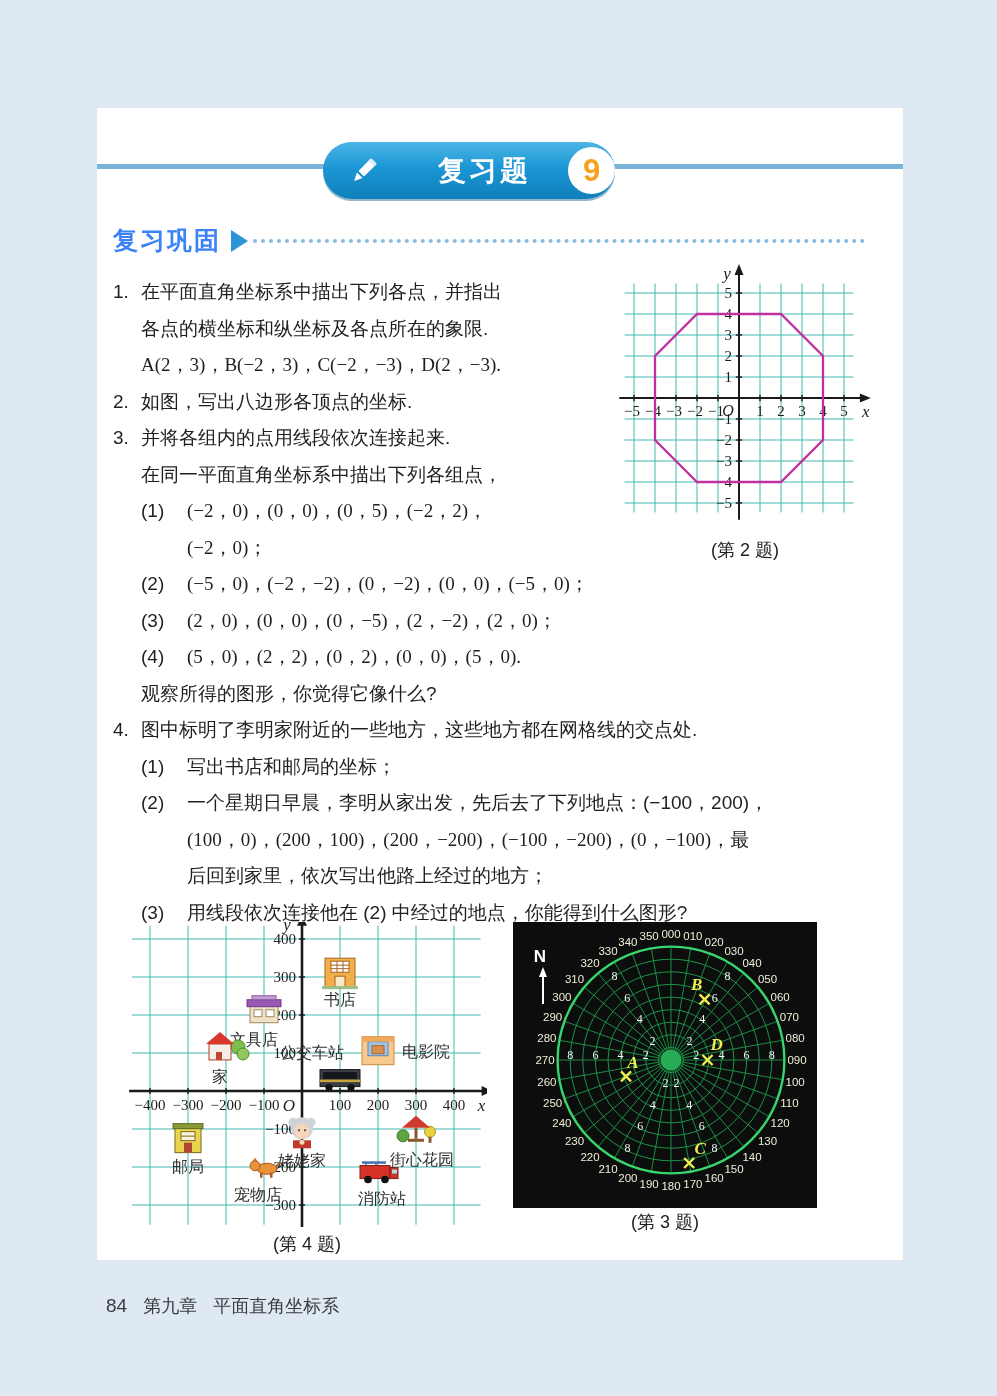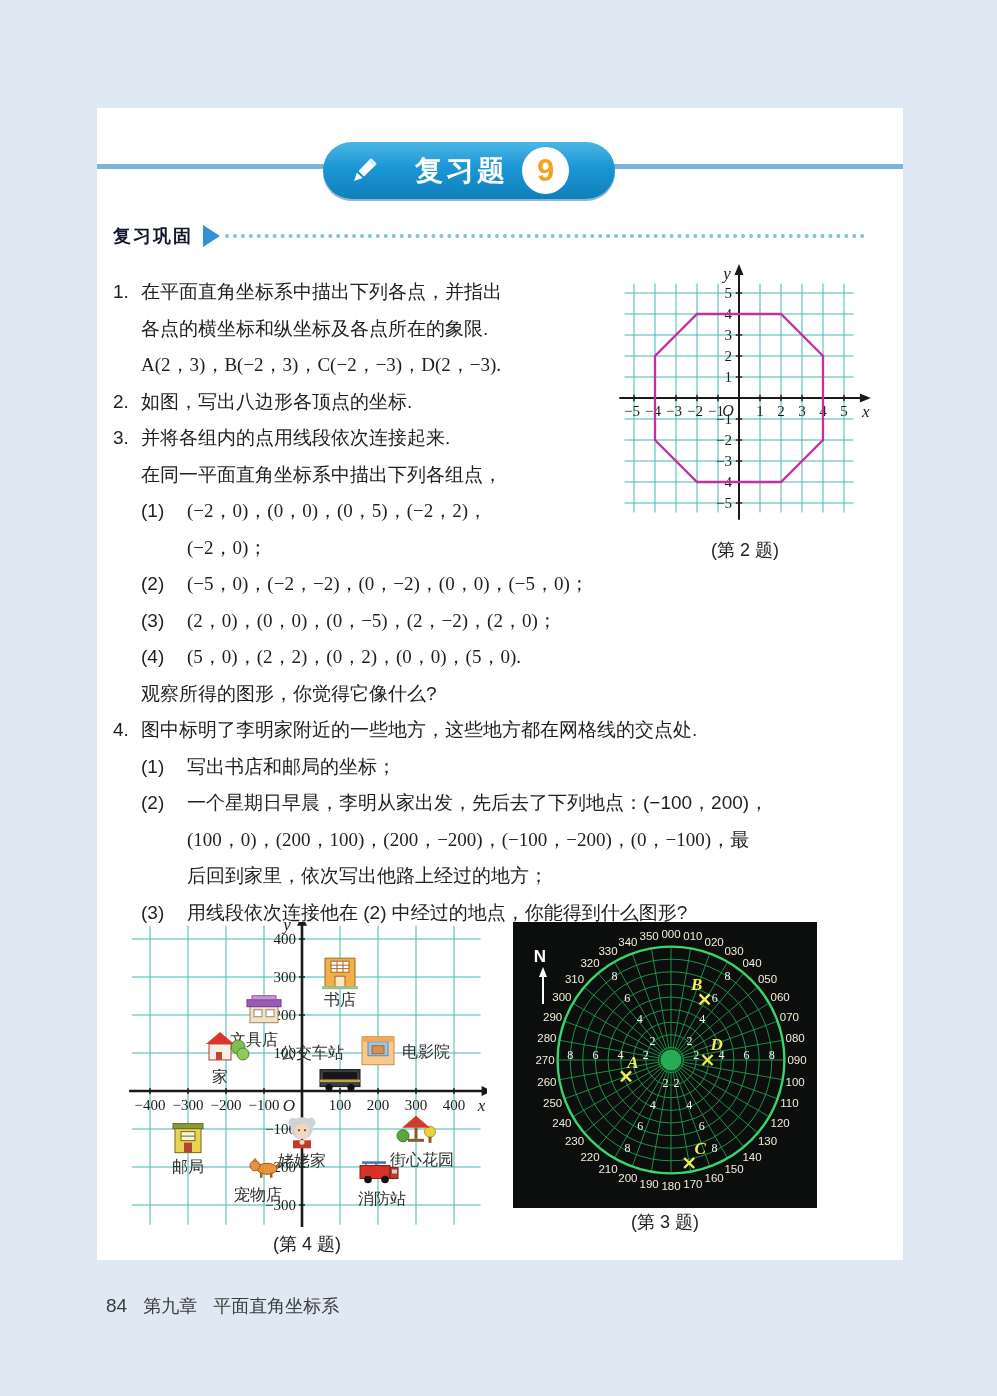--- a/index.html
+++ b/index.html
@@ -9,28 +9,29 @@
     font-family:"Liberation Sans","DejaVu Sans",sans-serif;
     color:#1f1f1f;overflow:hidden;
   }
   .card{position:absolute;left:97px;top:108px;width:806px;height:1152px;background:#ffffff;}
   .badge-rule{position:absolute;left:0;top:56px;width:806px;height:5px;background:#7cb3da;z-index:1;}
   .badge{
     position:absolute;left:226px;top:34px;width:292px;height:57px;z-index:2;
     background:linear-gradient(180deg,#4cb6e5 0%,#1b96d5 45%,#0f80bb 100%);
     border-radius:30px;display:flex;align-items:center;
     box-shadow:0 2px 0 rgba(10,90,140,.45);
+    justify-content:space-between;
   }
   .badge .pencil{margin-left:24px;flex:none;}
   .badge-label{color:#fff;font-size:28px;font-weight:bold;letter-spacing:3px;margin-left:34px;}
   .badge-circle{width:47px;height:47px;background:#fff;border-radius:50%;margin-left:14px;
     display:flex;align-items:center;justify-content:center;}
   .badge-circle span{color:#f5a21d;font-size:31px;font-weight:bold;font-family:"Liberation Sans",sans-serif;}
   .section-head{position:absolute;left:16px;top:116px;width:752px;display:flex;align-items:center;z-index:2;}
-  .sec-title{color:#0f172a;font-size:18px;font-weight:bold;letter-spacing:2px;}
+  .sec-title{color:#3b82f6;font-size:25px;font-weight:bold;letter-spacing:2px;}
   .sec-arrow{width:0;height:0;border-left:17px solid #2f94d6;border-top:11px solid transparent;
     border-bottom:11px solid transparent;margin-left:10px;}
   .sec-dots{flex:1;border-top:4px dotted #85bce2;margin-left:5px;height:0;}
   .problems{position:absolute;left:16px;top:166px;width:778px;font-size:19px;line-height:36.5px;}
   .fig2{float:right;width:292px;margin:-10px 0 4px 10px;}
   .fig2 svg{display:block;}
   .caption{font-family:Liberation Sans, sans-serif;font-size:18px;color:#222;
     text-align:center;line-height:22px;margin-top:3px;}
   .problem{display:flex;}
   .pnum{width:28px;flex:none;}

